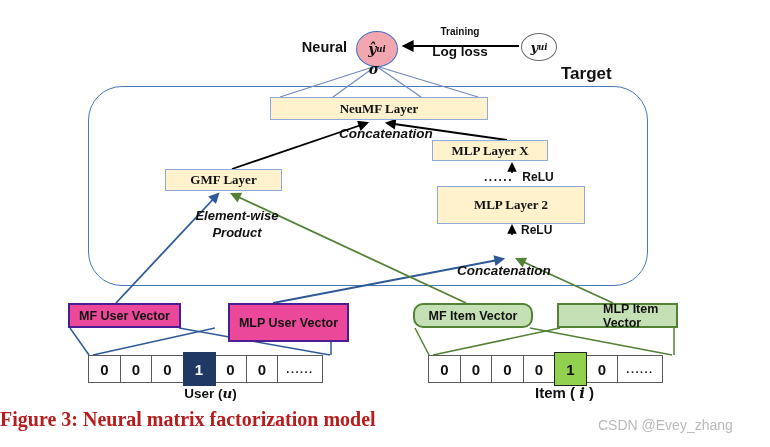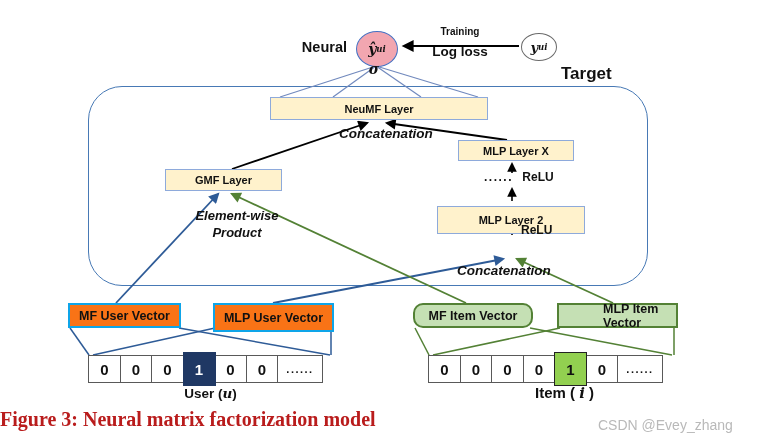--- a/index.html
+++ b/index.html
@@ -3,22 +3,22 @@
 <meta charset="utf-8">
 <style>
   html,body{margin:0;padding:0;background:#fff;}
   .stage{position:relative;width:770px;height:447px;background:#fff;overflow:hidden;
          font-family:"Liberation Sans",sans-serif;color:#111;}
   svg.wires{position:absolute;left:0;top:0;z-index:1;}
   .frame{position:absolute;left:88px;top:86px;width:560px;height:200px;
          border:1.7px solid #4779B5;border-radius:34px;box-sizing:border-box;z-index:0;}
   .box{position:absolute;box-sizing:border-box;display:flex;align-items:center;justify-content:center;
        font-weight:bold;z-index:2;}
-  .cream{background:#FFF2CC;border:1.5px solid #8EAADB;font-size:11px;}
-  .vec-blue{background:#f97316;border:2px solid #0ea5e9;font-size:12.5px;}
+  .cream{background:#FFF2CC;border:1.5px solid #8EAADB;font-size:13px;font-family:Liberation Serif, serif;}
+  .vec-blue{background:#ec4899;border:2px solid #4c1d95;font-size:12.5px;}
   .vec-green{background:#C5E0B4;border:2px solid #538135;font-size:12.5px;}
   .lbl{position:absolute;font-weight:bold;z-index:3;}
   .ital{font-style:italic;}
   .ctr{text-align:center;}
   .ellipse{position:absolute;display:flex;align-items:center;justify-content:center;
            border-radius:50%;z-index:3;font-family:"DejaVu Serif",serif;font-style:italic;font-weight:bold;}
   .yhat{left:356px;top:31px;width:40px;height:34px;background:#F2A6B0;border:1.6px solid #4472C4;font-size:14px;}
   .ytar{left:521px;top:33px;width:34px;height:26px;background:#fff;border:1.3px solid #6b6b6b;font-size:13px;}
   .ellipse sub{font-size:8.5px;font-style:italic;}
   .onehot{position:absolute;display:flex;z-index:2;}
@@ -109,33 +109,33 @@
 
   <div class="box cream" style="left:270px;top:97px;width:218px;height:23px;">NeuMF Layer</div>
   <div class="lbl ital ctr" style="left:328px;top:126px;width:116px;font-size:13.5px;">Concatenation</div>
 
   <div class="box cream" style="left:165px;top:169px;width:117px;height:22px;">GMF Layer</div>
   <div class="lbl ital ctr" style="left:182px;top:207px;width:110px;font-size:13px;line-height:17px;">
     <span>Element-wise</span><br>
     <span>Product</span>
   </div>
 
-  <div class="box cream" style="left:458px;top:140px;width:116px;height:21px;">MLP Layer X</div>
+  <div class="box cream" style="left:432px;top:140px;width:116px;height:21px;">MLP Layer X</div>
   <div class="lbl" style="left:484px;top:170px;width:92px;font-size:12px;">
     <span style="letter-spacing:1.5px;">......</span>
     <span style="margin-left:6px;">ReLU</span>
   </div>
 
-  <div class="box cream" style="left:437px;top:206px;width:148px;height:28px;">MLP Layer 2</div>
+  <div class="box cream" style="left:437px;top:186px;width:148px;height:38px;">MLP Layer 2</div>
   <div class="lbl" style="left:521px;top:223px;width:46px;font-size:12px;">ReLU</div>
 
   <div class="lbl ital ctr" style="left:446px;top:263px;width:116px;font-size:13.5px;">Concatenation</div>
 
   <div class="box vec-blue" style="left:68px;top:303px;width:113px;height:25px;">MF User Vector</div>
-  <div class="box vec-blue" style="left:213px;top:303px;width:121px;height:29px;">MLP User Vector</div>
+  <div class="box vec-blue" style="left:228px;top:303px;width:121px;height:39px;">MLP User Vector</div>
   <div class="box vec-green" style="left:413px;top:303px;width:120px;height:25px;border-radius:10px;">MF Item Vector</div>
   <div class="box vec-green" style="left:557px;top:303px;width:121px;height:25px;padding-left:44px;">MLP Item Vector</div>
 
   <div class="onehot user" style="left:88px;top:355px;">
       <div class="cell">0</div>
       <div class="cell">0</div>
       <div class="cell">0</div>
       <div class="cell hot">1</div>
       <div class="cell">0</div>
       <div class="cell">0</div>

